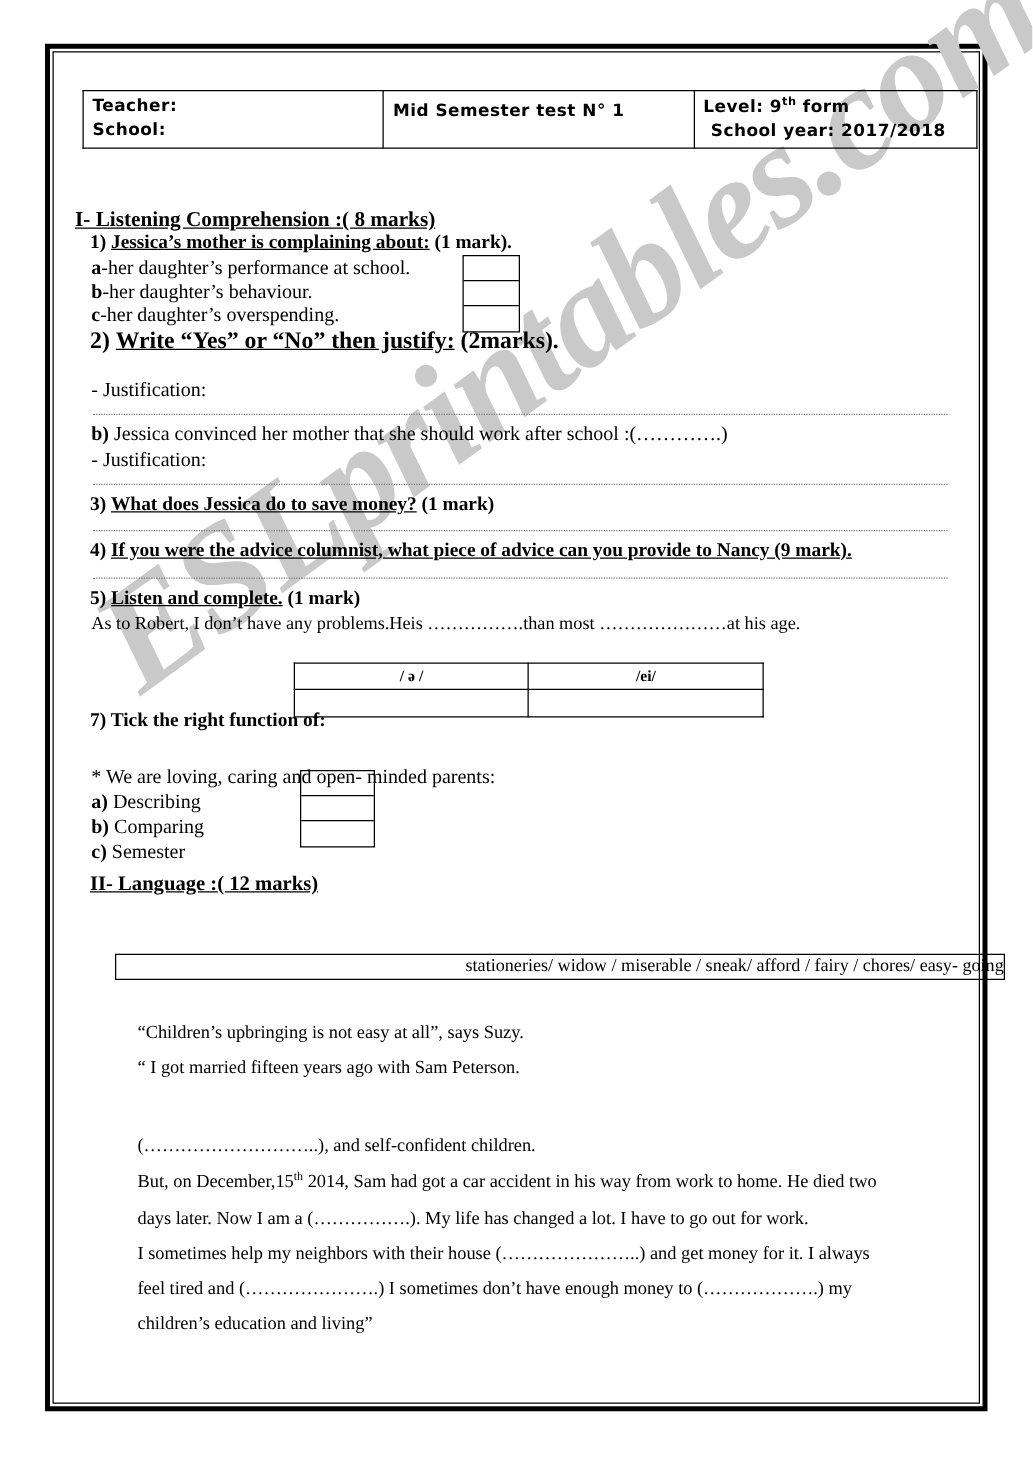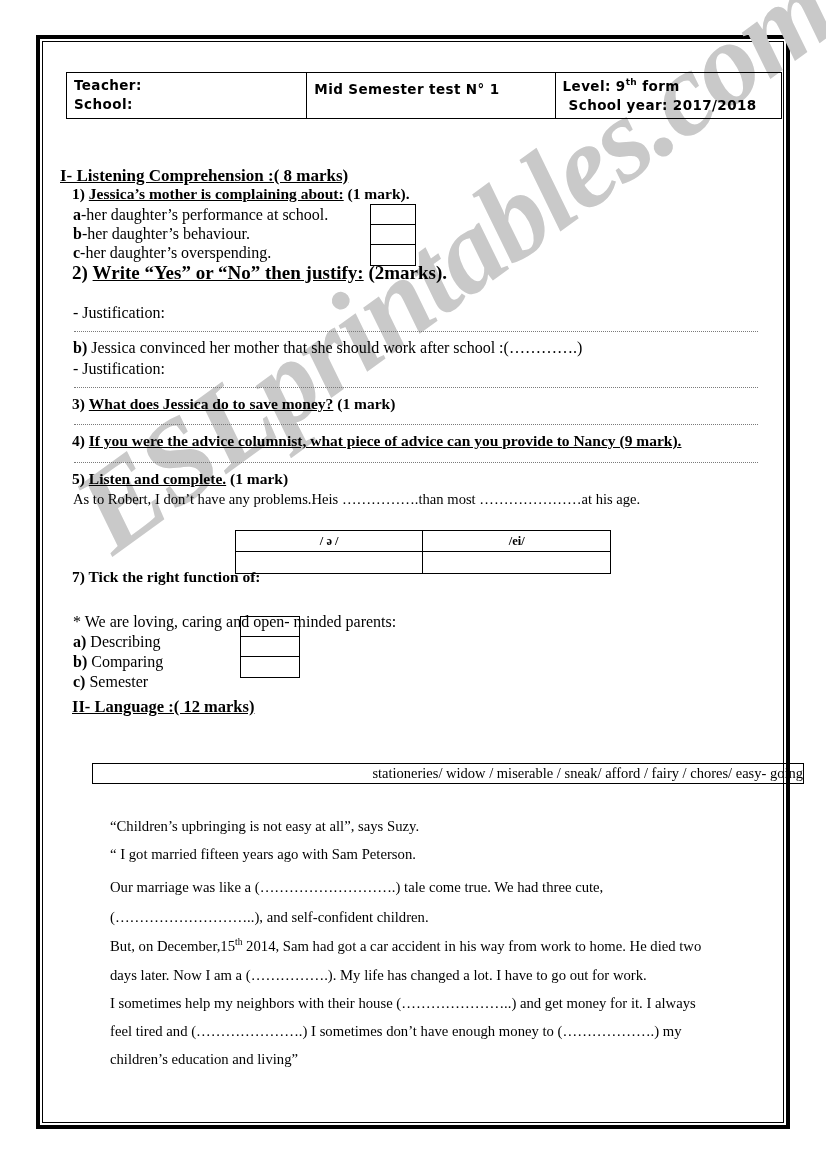--- a/index.html
+++ b/index.html
@@ -323,21 +323,20 @@
 
   <div class="t sect-head" style="left:72px; top:697px; font-size:16.5px;">II- Language :( 12 marks)</div>
 
 
   <div id="word-box">
     <span>stationeries/ widow / miserable / sneak/ afford / fairy / chores/ easy- going</span>
   </div>
 
   <div class="passage-line" style="top:818px;">“Children’s upbringing is not easy at all”, says Suzy.</div>
   <div class="passage-line" style="top:846px;">“ I got married fifteen years ago with Sam Peterson.</div>
-  <div class="passage-line" style="top:879px;">Our marriage was like a (……………………….) tale come true. We had three cute,</div>
   <div class="passage-line" style="top:909px;">(………………………..), and self-confident children.</div>
 
   <div class="passage-line" style="top:937px;">
     <span>But, on December,15</span><span class="sup" style="font-size:9.5px;">th</span><span> 2014, Sam had got a car accident in his way from work to home. He died two</span>
   </div>
 
   <div class="passage-line" style="top:995px;">I sometimes help my neighbors with their house (…………………..) and get money for it. I always</div>
   <div class="passage-line" style="top:967px;">days later. Now I am a (…………….). My life has changed a lot. I have to go out for work.</div>
   <div class="passage-line" style="top:1023px;">feel tired and (………………….)  I sometimes don’t have enough money to (……………….)  my</div>
   <div class="passage-line" style="top:1051px;">children’s education and living”</div>

